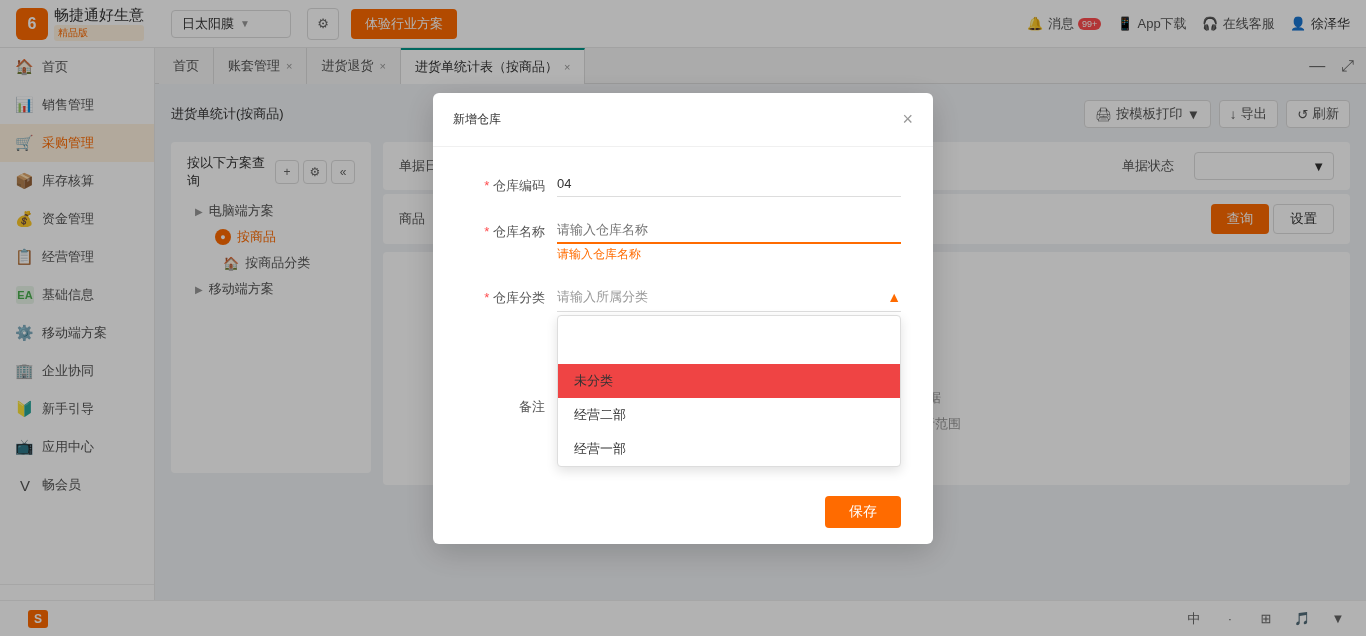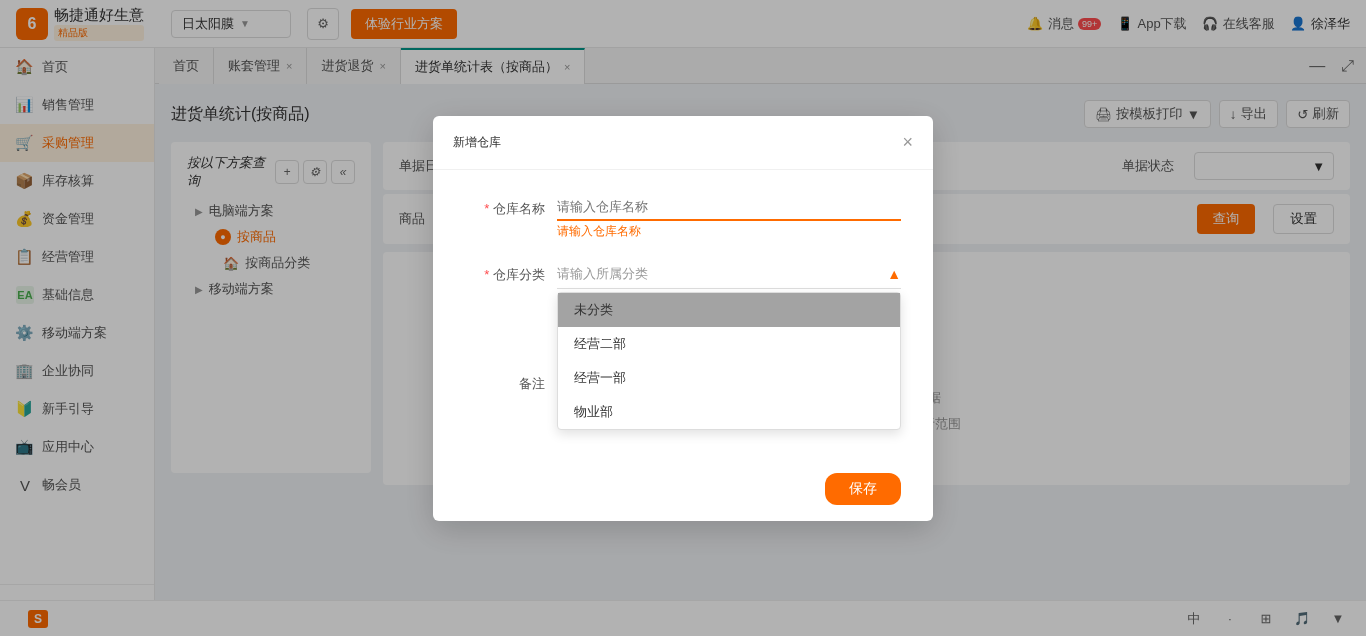--- a/index.html
+++ b/index.html
@@ -82,28 +82,28 @@
       border-right: 1px solid #ddd; font-size: 13px; color: #555;
       background: #f5f5f5;
     }
     .tab.active { background: #fff; color: #333; border-top: 2px solid #009688; }
     .tab .close-x { color: #999; font-size: 11px; }
     .tab-controls { margin-left: auto; display: flex; align-items: center; }
     .tab-ctrl-btn { padding: 0 8px; height: 36px; display: flex; align-items: center; cursor: pointer; color: #666; font-size: 16px; }
 
     
     .page-body { flex: 1; background: #f0f2f5; padding: 16px; overflow: auto; position: relative; }
-    .page-title { font-size: 16px; color: #333; margin-bottom: 14px; font-weight: 500; }
+    .page-title { font-size: 13px; color: #333; margin-bottom: 14px; font-weight: 500; }
 
     
     .filter-panel {
       background: #fff; border-radius: 4px; padding: 12px 16px;
       margin-bottom: 12px;
     }
-    .filter-header { display: flex; align-items: center; gap: 8px; margin-bottom: 8px; color: #333; font-weight: 500; font-style: italic; }
+    .filter-header { display: flex; align-items: center; gap: 8px; margin-bottom: 8px; color: #333; font-weight: 500; }
     .icon-btn { width: 24px; height: 24px; border: 1px solid #ddd; border-radius: 4px; display: flex; align-items: center; justify-content: center; cursor: pointer; color: #666; font-size: 12px; }
     .scheme-tree { padding-left: 8px; }
     .tree-item { display: flex; align-items: center; gap: 6px; padding: 4px 0; cursor: pointer; color: #555; }
     .tree-item.active { color: #ff6b00; }
     .tree-arrow { font-size: 10px; color: #999; }
     .tree-icon { width: 16px; height: 16px; background: #ff6b00; border-radius: 50%; display: flex; align-items: center; justify-content: center; color: white; font-size: 9px; }
     .tree-sub { padding-left: 20px; }
 
     
     .main-right { flex: 1; }
@@ -184,31 +184,31 @@
       z-index: 1100;
       width: 280px;
       margin-top: 2px;
     }
     .dropdown-item {
       padding: 8px 16px;
       cursor: pointer;
       color: #333;
       font-size: 13px;
     }
-    .dropdown-item:hover, .dropdown-item.selected { background: #a3a3a3; }
+    .dropdown-item:hover, .dropdown-item.selected { background: #ef4444; margin-top: 48px; }
     .textarea-input {
       width: 100%; border: none; border-bottom: 1px solid #ddd;
       padding: 5px 0; font-size: 13px; color: #333; outline: none;
       resize: none;
     }
     .modal-footer {
       padding: 16px 32px;
       display: flex; justify-content: flex-end; gap: 8px;
     }
-    .btn-primary { background: #ff6b00; color: white; border: none; border-radius: 12px; padding: 7px 24px; cursor: pointer; font-size: 14px; }
+    .btn-primary { background: #ff6b00; color: white; border: none; border-radius: 4px; padding: 7px 24px; cursor: pointer; font-size: 14px; }
 
     
     .bottom-bar {
       position: fixed; bottom: 0; left: 0; right: 0;
       height: 36px;
       background: #fff;
       border-top: 1px solid #eee;
       display: flex; align-items: center; justify-content: flex-end;
       padding: 0 16px;
       gap: 12px;
@@ -423,21 +423,21 @@
                 <span></span>
                 <span>▼</span>
               </div>
             </div>
           </div>
           <div class="content-toolbar" style="margin-top:4px;">
             <span class="field-label">商品</span>
             <div style="width:120px;">
               <span class="dots-btn">···</span>
             </div>
-            <div style="margin-left:auto;display:flex;gap:18px;">
+            <div style="margin-left:auto;display:flex;gap:4px;">
               <button class="search-btn">查询</button>
               <button class="set-btn">设置</button>
             </div>
           </div>
 
           <div class="table-area" style="margin-top:8px;min-height:200px;">
             <div class="empty-state">
               <div class="empty-icon">🗃</div>
               <div class="hint-items">
                 <div class="hint-item">
@@ -458,20 +458,28 @@
 </div>
 
 <div class="modal-overlay">
   <div class="modal" style="position:relative;">
     <div class="modal-header">
       <span class="modal-title">新增仓库</span>
       <span class="modal-close">×</span>
     </div>
     <div class="modal-body">
 
+      <div class="form-row">
+        <label class="form-label required">
+          <span>仓库编码</span>
+        </label>
+        <div class="form-control">
+          <input class="form-input" type="text" value="04" style="">
+        </div>
+      </div>
 
       <div class="form-row">
         <label class="form-label required">
           <span>仓库名称</span>
         </label>
         <div class="form-control">
           <input class="form-input error" type="text" placeholder="请输入仓库名称" style="">
           <div class="error-msg">请输入仓库名称</div>
         </div>
       </div>
@@ -489,23 +497,20 @@
           <div class="dropdown-list" style="top:30px;left:0;right:0;width:auto;">
             <div class="dropdown-item selected">
               <span>未分类</span>
             </div>
             <div class="dropdown-item">
               <span>经营二部</span>
             </div>
             <div class="dropdown-item">
               <span>经营一部</span>
             </div>
-            <div class="dropdown-item">
-              <span>物业部</span>
-            </div>
           </div>
         </div>
       </div>
 
       <div class="form-row" style="margin-top:80px;">
         <label class="form-label">
           <span>备注</span>
         </label>
         <div class="form-control">
           <textarea class="textarea-input" rows="2" style=""></textarea>

